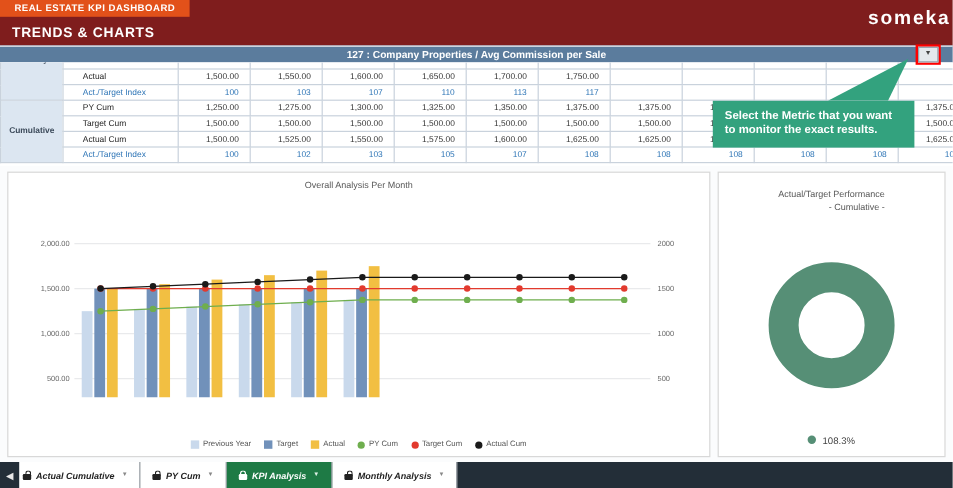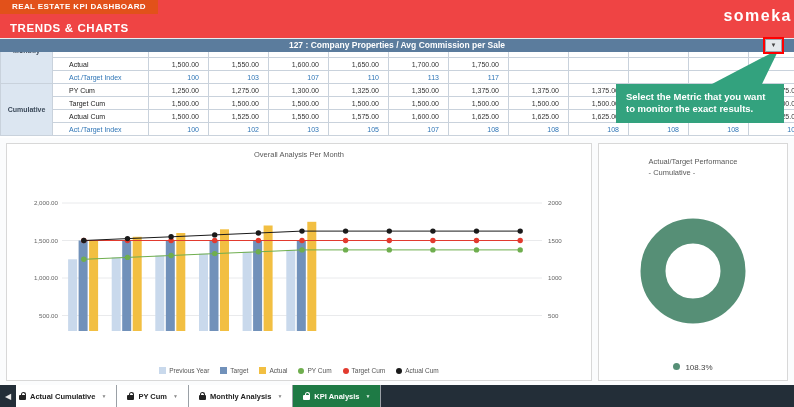--- a/index.html
+++ b/index.html
@@ -62,57 +62,57 @@
     display:flex; gap:6px; padding:5px 6px 4px; height:247px; background:#fbfcfd;
   }
   .panel { background:#fff; border:1px solid #d8d8d8;gap:36px; }
   .panel.left { flex:1; display:flex; flex-direction:column; align-items:center; padding-bottom:6px; }
   .panel.right { width:190px; display:flex; flex-direction:column; align-items:center; justify-content:space-between; padding:4px 0 8px; }
   .chart-title { font-size:7.5px; color:#595959; margin-top:6px; }
   .legend { display:flex; gap:11px; align-items:center; justify-content:center; font-size:6.5px; color:#555; margin-top:auto; }
   .legend .li { display:inline-flex; align-items:center; }
   .legend .sw { display:inline-block; width:7px; height:7px; margin-right:3px; }
   .legend .dotm { border-radius:50%; width:6px; height:6px; }
-  .donut-title { font-size:7.5px; color:#595959; text-align:left; margin-top:8px; line-height:1.5; }
+  .donut-title { font-size:7.5px; color:#595959; text-align:right; margin-top:8px; line-height:1.5; }
   .donut-legend { font-size:8px; color:#444; display:flex; align-items:flex-start; gap:5px; }
   .donut-legend .dot { width:7px; height:7px; border-radius:50%; display:inline-block; background:#568f76; }
 
   
-  .callout { position:absolute; left:616px; top:84px; width:168px; z-index:30; }
+  .callout { position:absolute; left:594px; top:84px; width:168px; z-index:30; }
   .callout .ptr { position:absolute; top:-35px; left:0; }
   .callout .body {
     background:#33a27e; color:#fff; font-weight:bold; font-size:9.5px;
     padding:7px 10px; line-height:1.3;
   }
 
   
   .tab-bar {
     position:absolute; left:0; bottom:0; width:794px; height:22px;
     background:#232e38; display:flex; overflow:hidden; align-items:stretch;
   }
   .nav-btn { width:16px; flex:none; display:flex; align-items:center; justify-content:center; color:#e8e8e8; font-size:8px; cursor:pointer; }
   .tab {
     display:flex; align-items:center; gap:4px; padding:0 10px;
     background:#fff; border-right:1px solid #9aa0a6;
-    font-size:7.5px; font-weight:bold; color:#222; white-space:nowrap; cursor:pointer;
+    font-size:7.5px; font-weight:bold; color:#222; white-space:nowrap; cursor:pointer;font-style:italic;
   }
   .tab.cut { padding-left:3px; }
   .tab.active { background:#1e7a45; color:#fff; }
   .tab .caret { font-size:5px; color:#888; margin-left:2px; }
   .tab.active .caret { color:#dff0e6; }
   .lock { position:relative; width:7px; height:5px; background:currentColor; border-radius:1px; display:inline-block; margin-top:2px; flex:none; }
   .lock:before {
     content:""; position:absolute; top:-3px; left:1.5px; width:3px; height:3px;
     border:1px solid currentColor; border-bottom:none; border-radius:3px 3px 0 0;
   }
 </style>
 </head>
 <body>
 
-<div class="app-header" style="background: #ef4444;">
+<div class="app-header" style="background: #7f1d1d;">
   <div class="ribbon" style="background: rgb(226, 81, 26);">REAL ESTATE KPI DASHBOARD</div>
   <div class="app-title">TRENDS &amp; CHARTS</div>
   <div class="brand">someka</div>
 </div>
 
 <div class="metric-bar" style="background: rgb(91, 124, 157);">
   <div class="metric-label">127 : Company Properties / Avg Commission per Sale</div>
   <div class="dd-wrap" style="border-color: rgb(255, 0, 0);">
     <button class="dd-btn">▼</button>
   </div>
@@ -361,23 +361,23 @@
     <div class="tab  cut">
       <span class="lock"></span>
       <span>Actual Cumulative</span>
       <span class="caret">▼</span>
     </div>
     <div class="tab  ">
       <span class="lock"></span>
       <span>PY Cum</span>
       <span class="caret">▼</span>
     </div>
+    <div class="tab active " style="background:#1e7a45">
+      <span class="lock"></span>
+      <span>KPI Analysis</span>
+      <span class="caret">▼</span>
+    </div>
     <div class="tab  ">
       <span class="lock"></span>
       <span>Monthly Analysis</span>
       <span class="caret">▼</span>
     </div>
-    <div class="tab active " style="background:#1e7a45">
-      <span class="lock"></span>
-      <span>KPI Analysis</span>
-      <span class="caret">▼</span>
-    </div>
   </div>
 
 </body></html>

